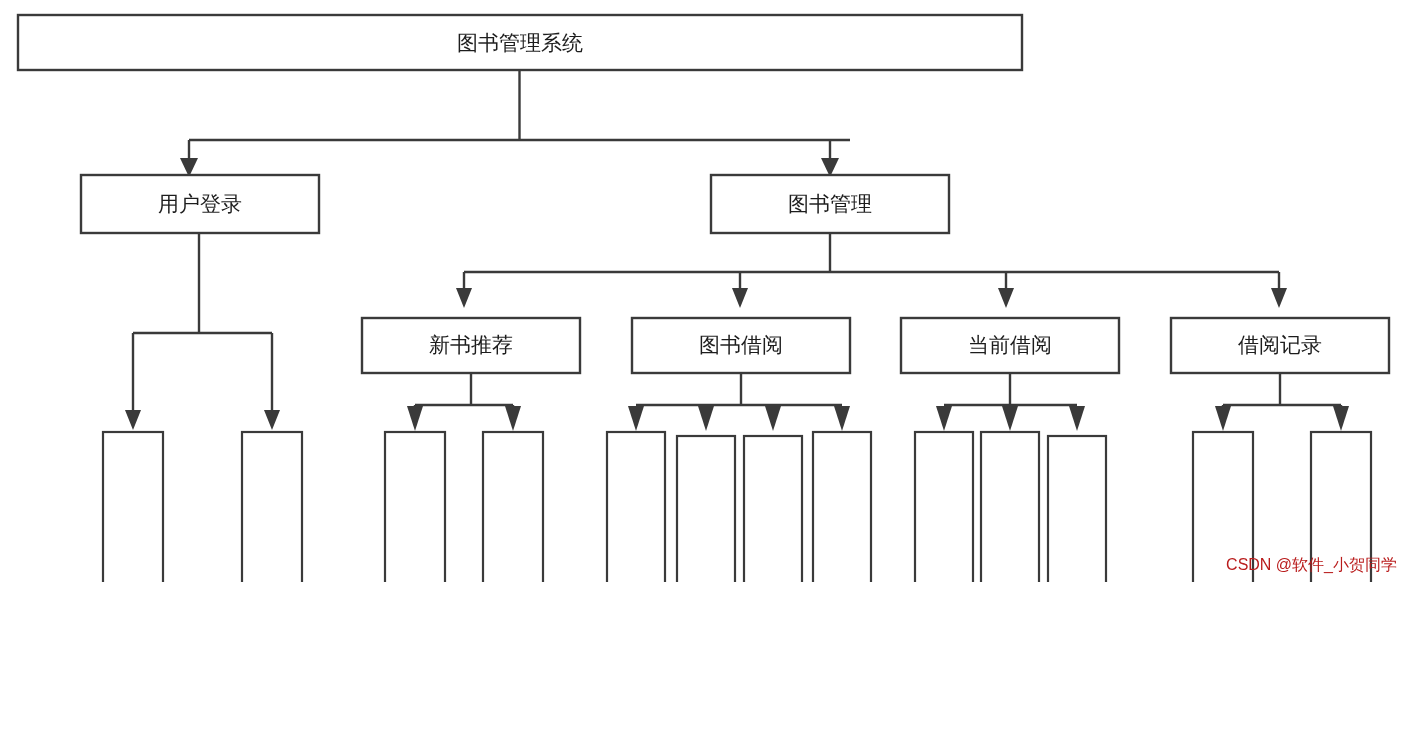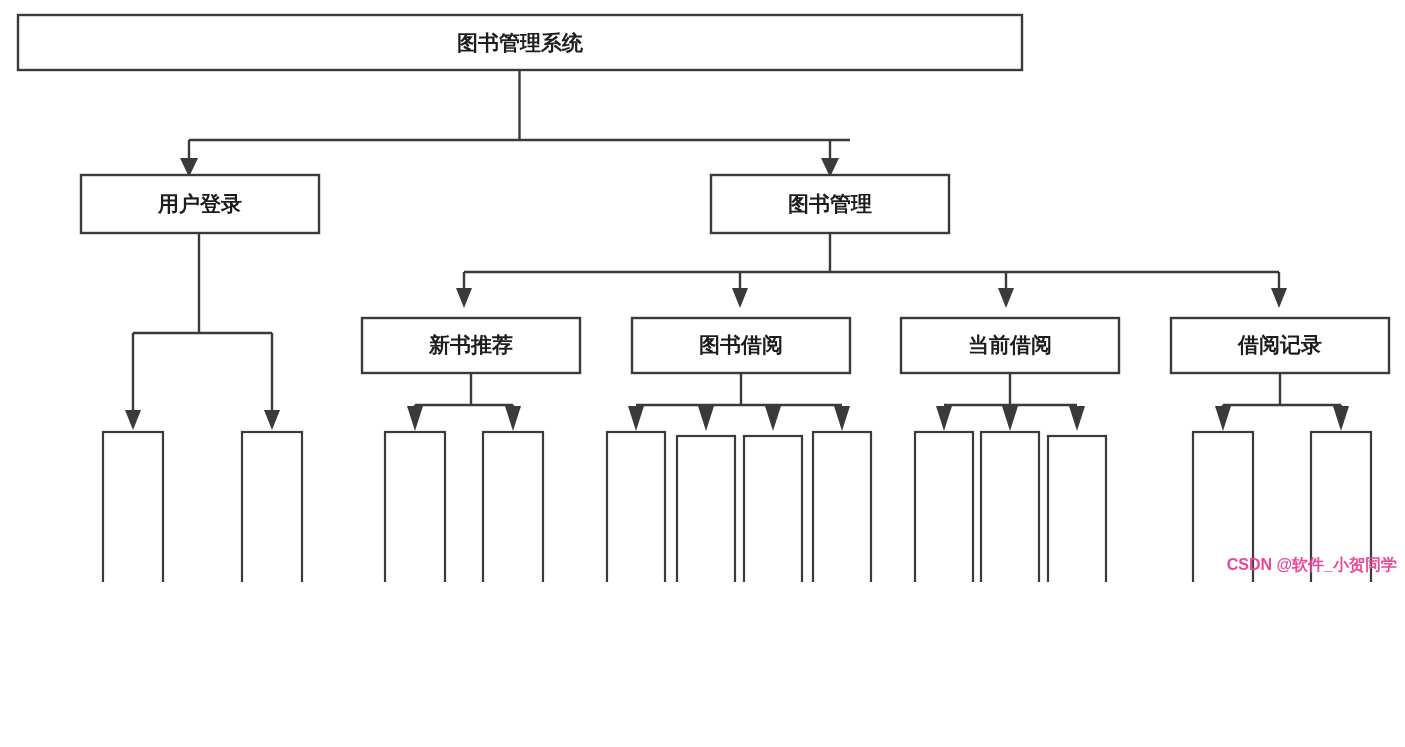--- a/index.html
+++ b/index.html
@@ -9,21 +9,20 @@
   }
   body {
     font-family: "Liberation Sans", "DejaVu Sans", sans-serif;
   }
   #diagram-root {
     position: relative;
     width: 1405px;
     height: 582px;
     background: #ffffff;
     overflow: hidden;
-    font-weight: bold;
   }
   svg#flow-svg {
     position: absolute;
     left: 0;
     top: 0;
     width: 1405px;
     height: 747px;
     display: block;
   }
   .node-box {
@@ -57,21 +56,21 @@
     text-orientation: upright;
     letter-spacing: 2px;
     dominant-baseline: central;
   }
   .watermark {
     position: absolute;
     right: 8px;
     bottom: 6px;
     font-family: "Liberation Sans", "DejaVu Sans", sans-serif;
     font-size: 16px;
-    color: #ec4899;
+    color: #b91c1c;
     white-space: nowrap;
     user-select: none;
     pointer-events: none;
   }
 </style>
 </head>
 <body>
 
 <div id="diagram-root">
 

